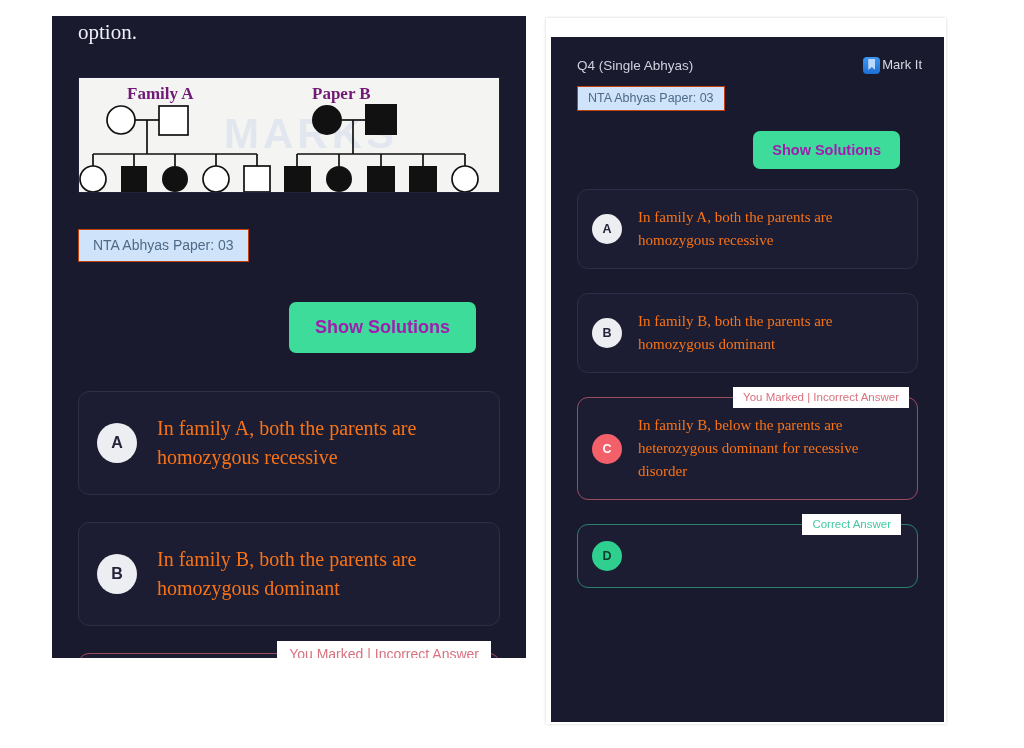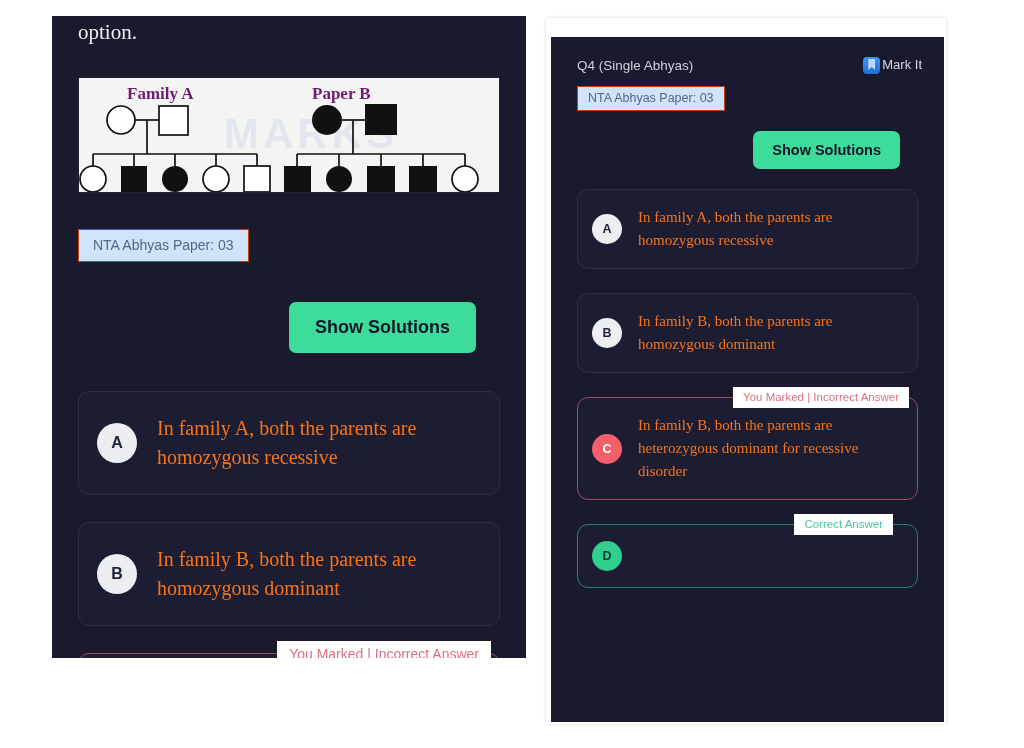--- a/index.html
+++ b/index.html
@@ -105,21 +105,21 @@
   }
   .tag-left {
     font-size: 14px; padding: 7px 14px 8px 14px;
     margin: 36px 0 0 26px;
   }
   .tag-right { margin: 12px 0 0 26px; }
 
   .btn-row { display:flex; justify-content:flex-end; }
   .btn-solutions {
     background:#3ddc9b;
-    color:#0f172a;
+    color:#a21caf;
     border:none;
     border-radius:7px;
     font-weight:bold;
     cursor:pointer;
     font-family:"Liberation Sans", sans-serif;
   }
   .btn-left {
     margin: 40px 50px 0 0;
     font-size: 18px;
     padding: 15px 26px;
@@ -171,21 +171,21 @@
   .ribbon {
     position:absolute;
     top:-11px;
     background:#ffffff;
     font-size:11.5px;
     padding: 4px 10px 5px 10px;
     font-family:"Liberation Sans", sans-serif;
     white-space:nowrap;
   }
   .ribbon-wrong { right: 8px; color:#d9717f; }
-  .ribbon-right { right: 24px; color:#43c9a2; }
+  .ribbon-right { right: 16px; color:#43c9a2; }
 
   
   .opt-cut {
     margin: 0 26px;
     position:relative;
     border:1px solid #9b4d5e;
     border-top-left-radius:11px; border-top-right-radius:11px;
     background:#1c1d33;
     height: 36px;
   }
@@ -303,21 +303,21 @@
       </div>
 
       <div class="opt opt-right">
         <div class="badge badge-right">B</div>
         <div class="opt-text">In family B, both the parents are homozygous dominant</div>
       </div>
 
       <div class="opt opt-right marked-wrong">
         <div class="ribbon ribbon-wrong">You Marked | Incorrect Answer</div>
         <div class="badge badge-right wrong">C</div>
-        <div class="opt-text">In family B, both the parents are heterozygous dominant for recessive disorder</div>
+        <div class="opt-text">In family B, below the parents are heterozygous dominant for recessive disorder</div>
       </div>
 
       <div class="opt opt-right marked-right">
         <div class="ribbon ribbon-right">Correct Answer</div>
         <div class="badge badge-right right">D</div>
       </div>
 
     </div>
   </div>
 

